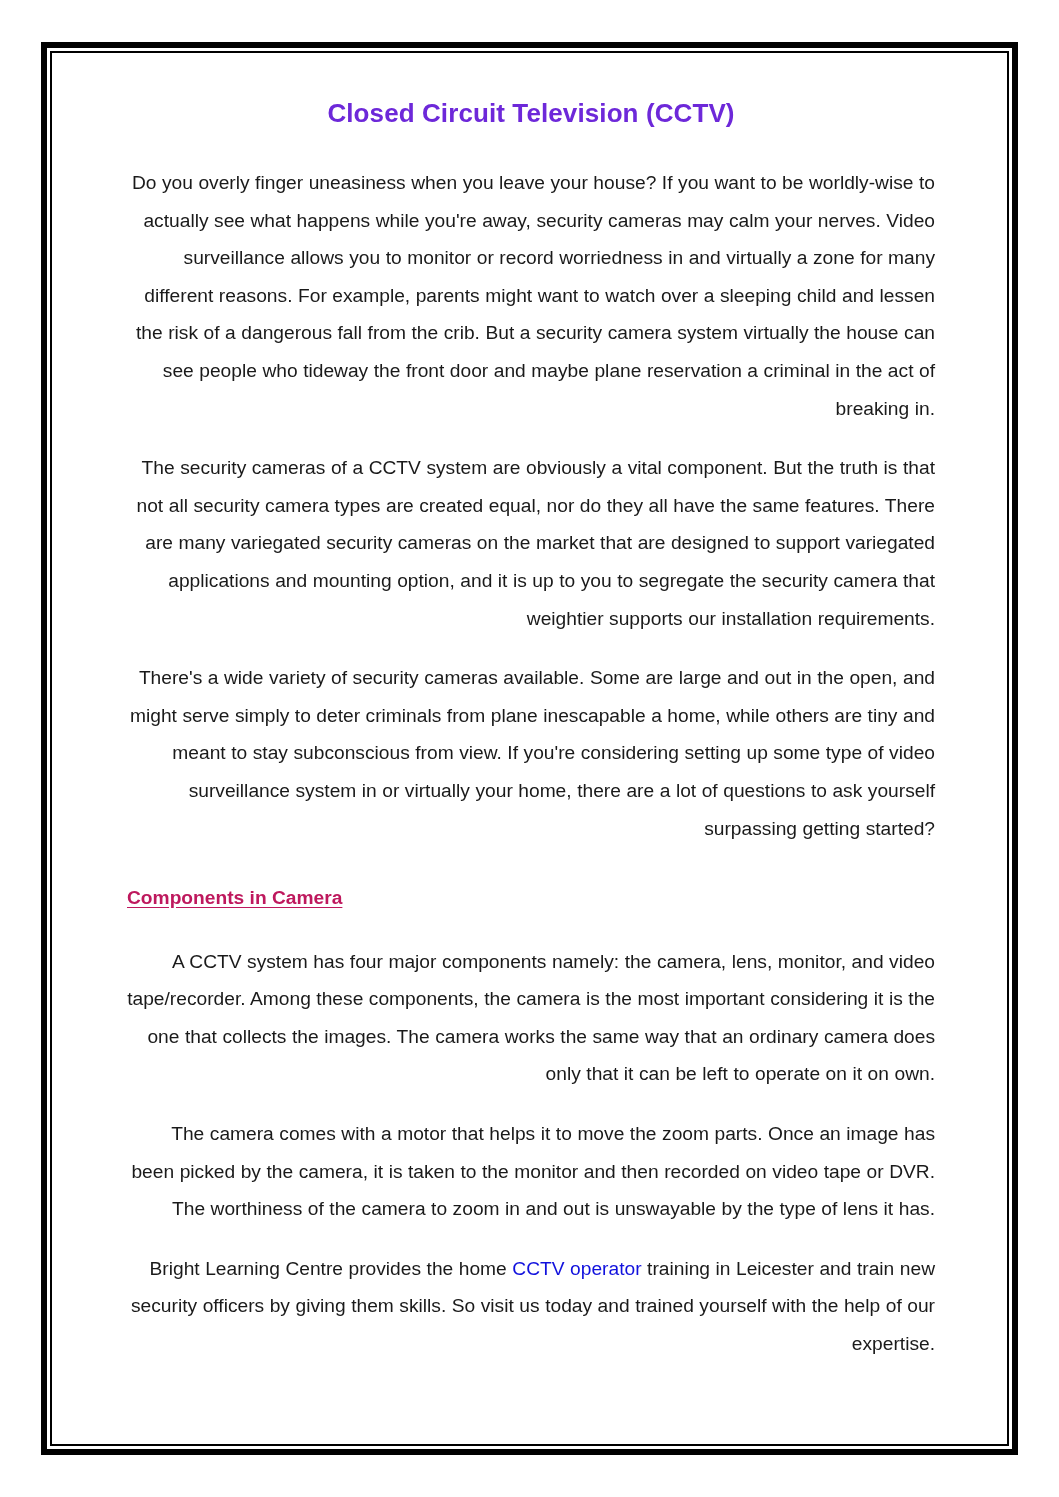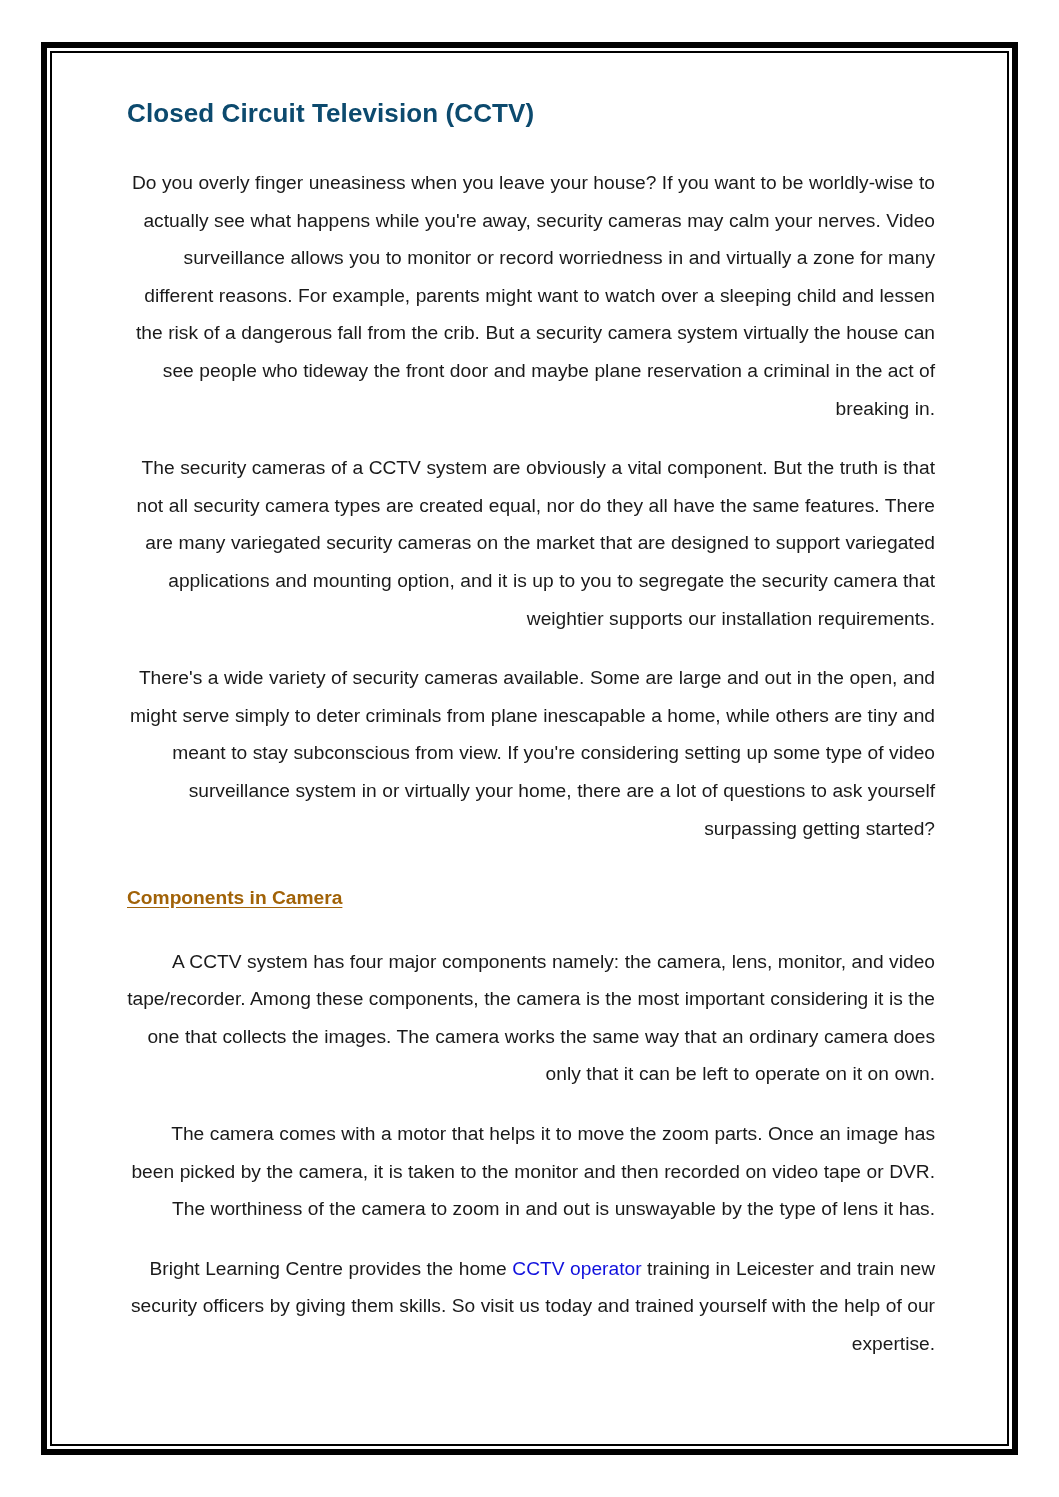--- a/index.html
+++ b/index.html
@@ -49,40 +49,41 @@
   .content {
     position: absolute;
     left: 127px;
     top: 96px;
     width: 808px;
   }
 
   .doc-title {
     font-size: 26px;
     font-weight: bold;
-    color: #0c4a6e;
+    color: #6d28d9;
+    text-align: center;
     line-height: 34px;
     margin: 0 0 34px 0;
     letter-spacing: 0.1px;
   }
 
   .para {
     font-size: 19.2px;
     line-height: 37.6px;
     color: #1a1a1a;
     margin: 0 0 22px 0;
     text-align: right;
     word-spacing: 0.2px;
   }
 
   .subheading {
     font-size: 19.2px;
     line-height: 37.6px;
     font-weight: bold;
-    color: #a16207;
+    color: #be185d;
     text-decoration: underline;
     text-underline-offset: 3px;
     margin: 10px 1px 26px 0;
     display: inline-block;
     text-align: center;
   }
 
   .subheading-wrap {
     margin: 0;
     padding: 0;

